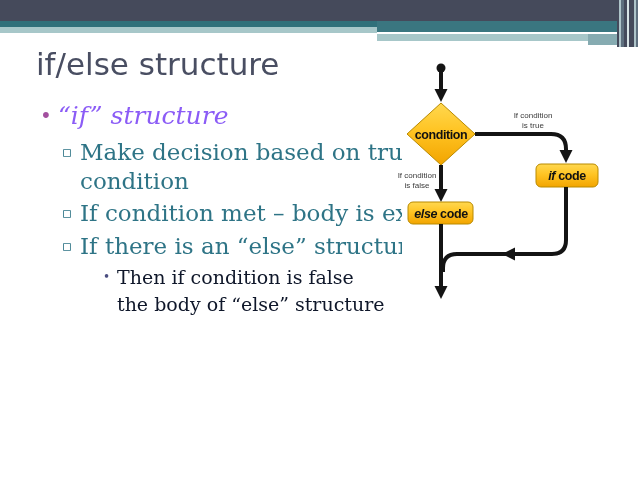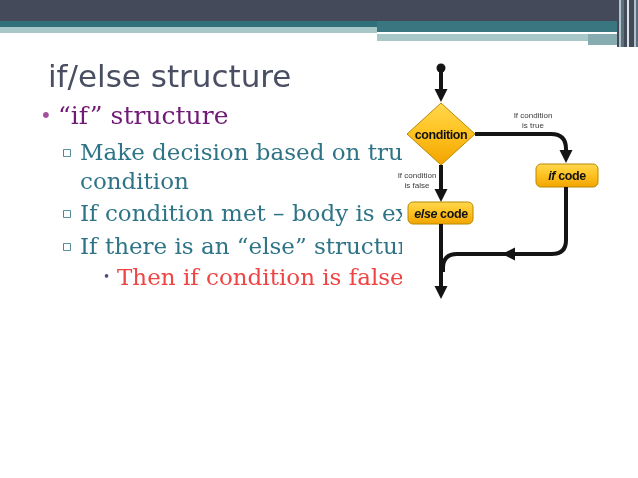--- a/index.html
+++ b/index.html
@@ -20,37 +20,37 @@
   .band-seafoam-right{left:377px;top:34px;width:261px;height:7px;background:#A7C7C9;}
   .band-step{left:588px;top:34px;width:50px;height:11px;background:#86ABB1;}
   .edge-streaks{
     left:617px;top:0;width:21px;height:47px;
     background:repeating-linear-gradient(90deg,
       #454A5B 0 2px,#AEC4C9 2px 4px,#5E6F7E 4px 7px,
       #454A5B 7px 10px,#D8E4E6 10px 12px,#454A5B 12px 15px);
   }
   
   .title{
-    position:absolute;left:36px;top:46px;margin:12px;
+    position:absolute;left:36px;top:46px;margin:0;
     font-family:"DejaVu Sans", sans-serif;
     font-size:31px;font-weight:400;color:#494E62;
     letter-spacing:0px;white-space:nowrap;
   }
   
   .content{position:absolute;left:40px;top:100px;width:598px;}
   .row{display:flex;align-items:flex-start;}
   .l1{margin-bottom:6px;}
   .l1 .bullet{width:18px;color:#A3509F;font-size:20px;line-height:32px;}
-  .l1 .txt{font-size:25px;line-height:32px;color:#701a75;}
+  .l1 .txt{font-size:25px;line-height:32px;color:#8b5cf6;font-style:italic;}
   .l2{margin-left:22px;margin-bottom:4px;}
   .l2 .bullet{width:18px;color:#2E7486;font-size:15px;line-height:28.5px;}
   .l2 .txt{font-size:23px;line-height:28.5px;color:#2E7486;}
   .l3{margin-left:63px;margin-bottom:3px;}
   .l3 .bullet{width:14px;color:#4A4D80;font-size:12px;line-height:27px;}
-  .l3 .txt{font-size:23px;line-height:27px;color:#ef4444;}
+  .l3 .txt{font-size:19px;line-height:27px;color:#0f172a;}
   .txt div{white-space:nowrap;}
   
   .flow-bg{position:absolute;left:402px;top:55px;width:236px;height:255px;background:#ffffff;}
   .flow-svg{position:absolute;left:380px;top:55px;}
   .flow-line{stroke:#141414;stroke-width:4;fill:none;}
   .flow-arrow{fill:#141414;stroke:none;}
   .flow-shape{stroke:#B98A00;stroke-width:1;}
   .flow-big-label{
     font-family:"Liberation Sans", sans-serif;font-weight:bold;
     font-size:12.5px;fill:#111111;letter-spacing:-0.4px;
@@ -106,20 +106,21 @@
       <span class="bullet">▫</span>
       <div class="txt">
         <div>If there is an “else” structure</div>
       </div>
     </div>
 
     <div class="row l3">
       <span class="bullet">•</span>
       <div class="txt">
         <div>Then if condition is false</div>
+        <div>the body of “else” structure</div>
       </div>
     </div>
 
   </div>
 
   <div class="flow-bg"></div>
 
   <svg class="flow-svg" width="258" height="255" viewBox="380 55 258 255">
     <defs>
       <linearGradient id="gold" x1="0" y1="0" x2="0" y2="1">

